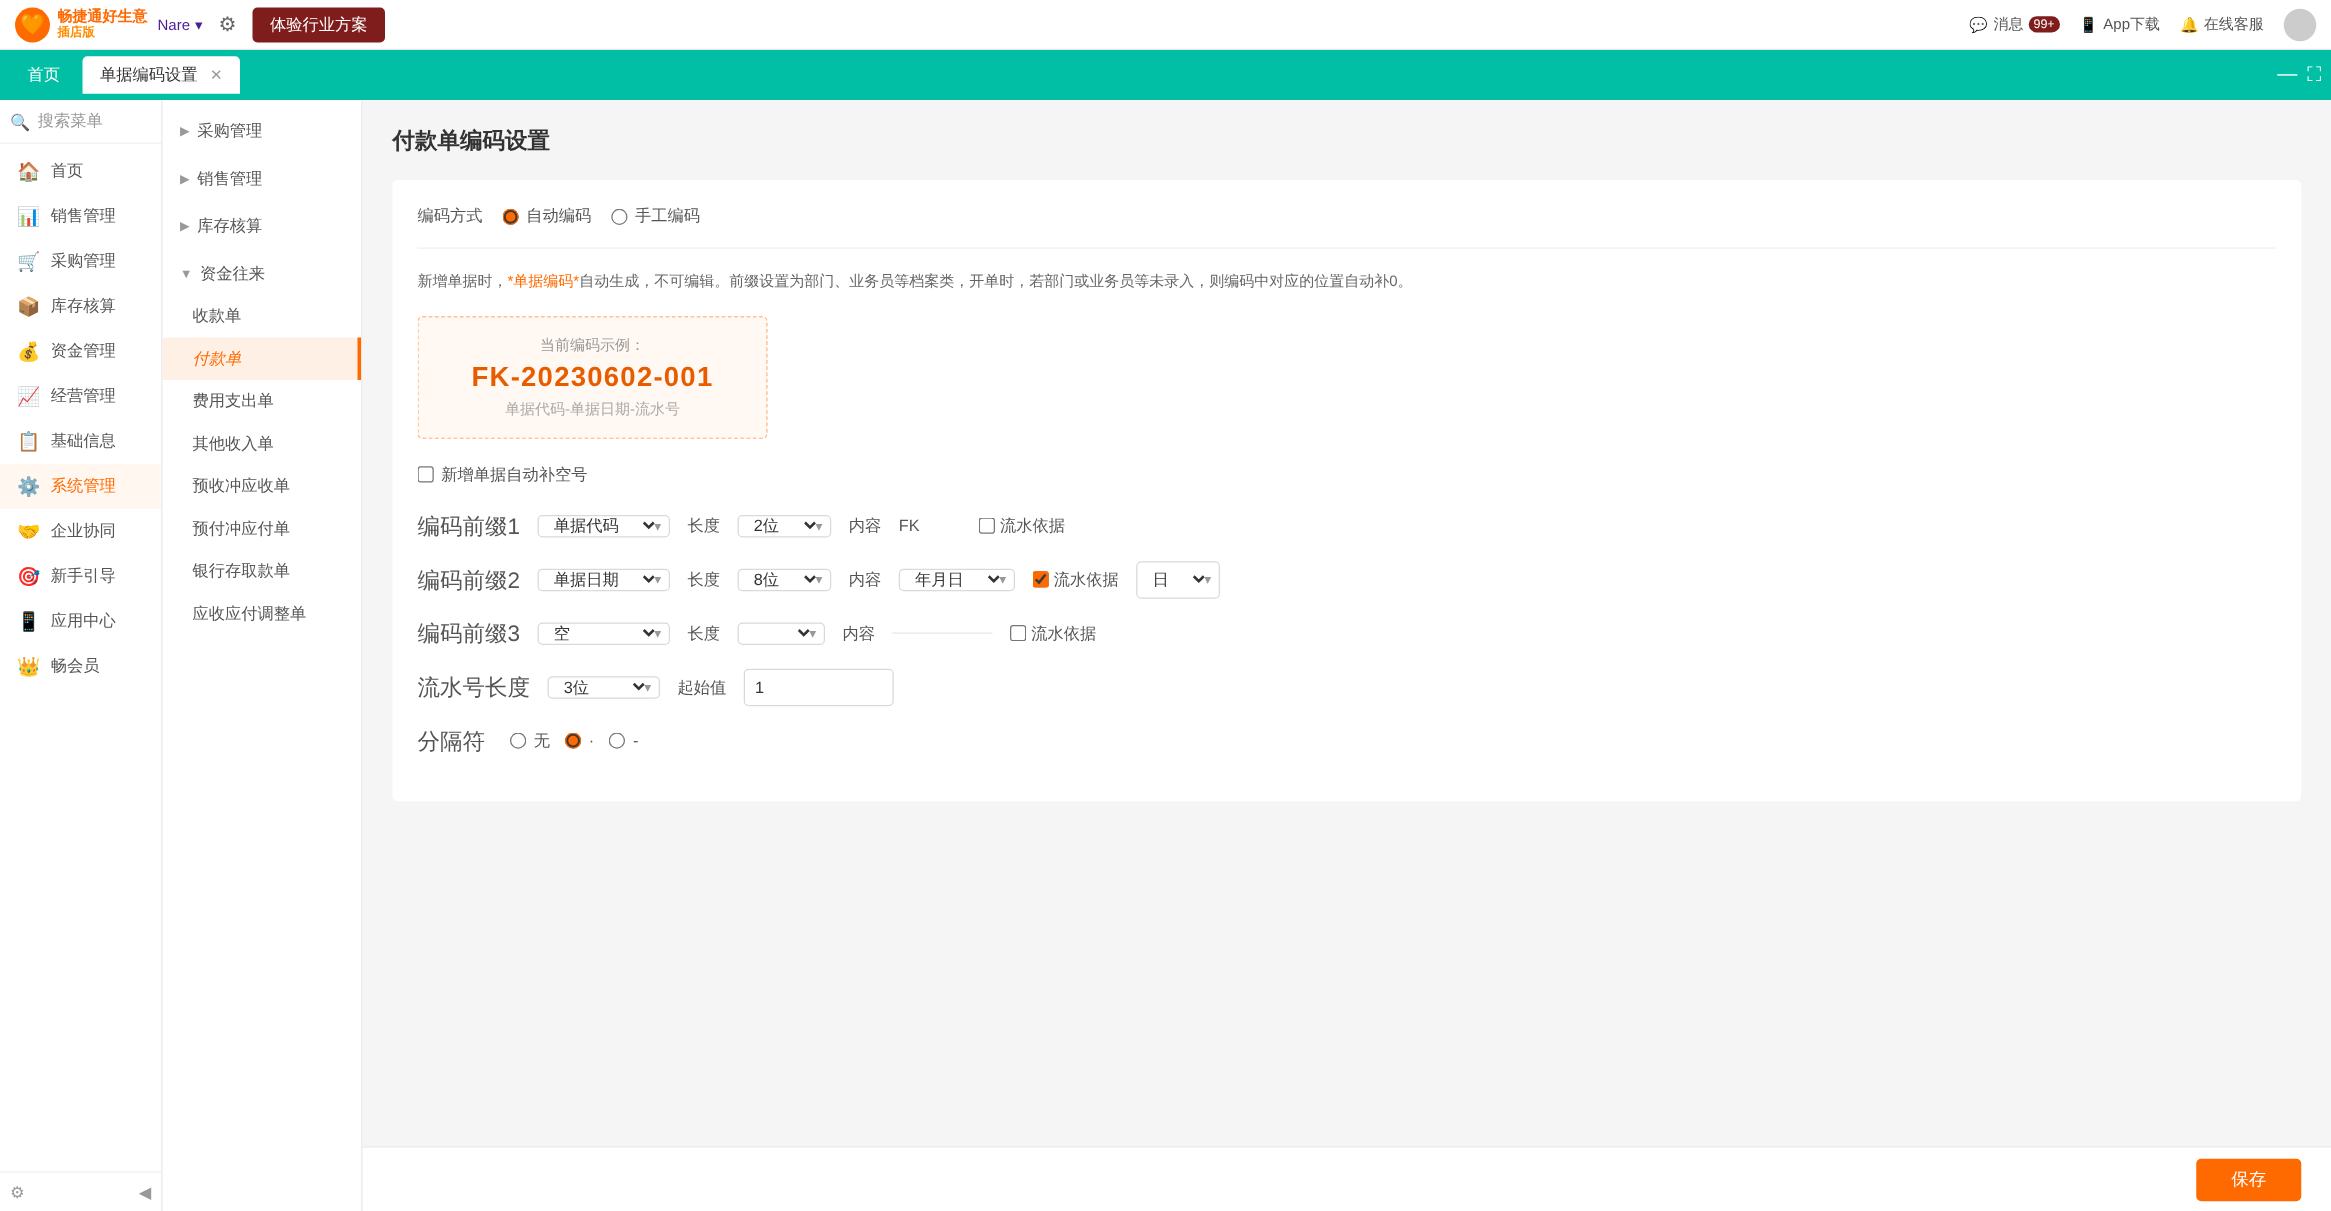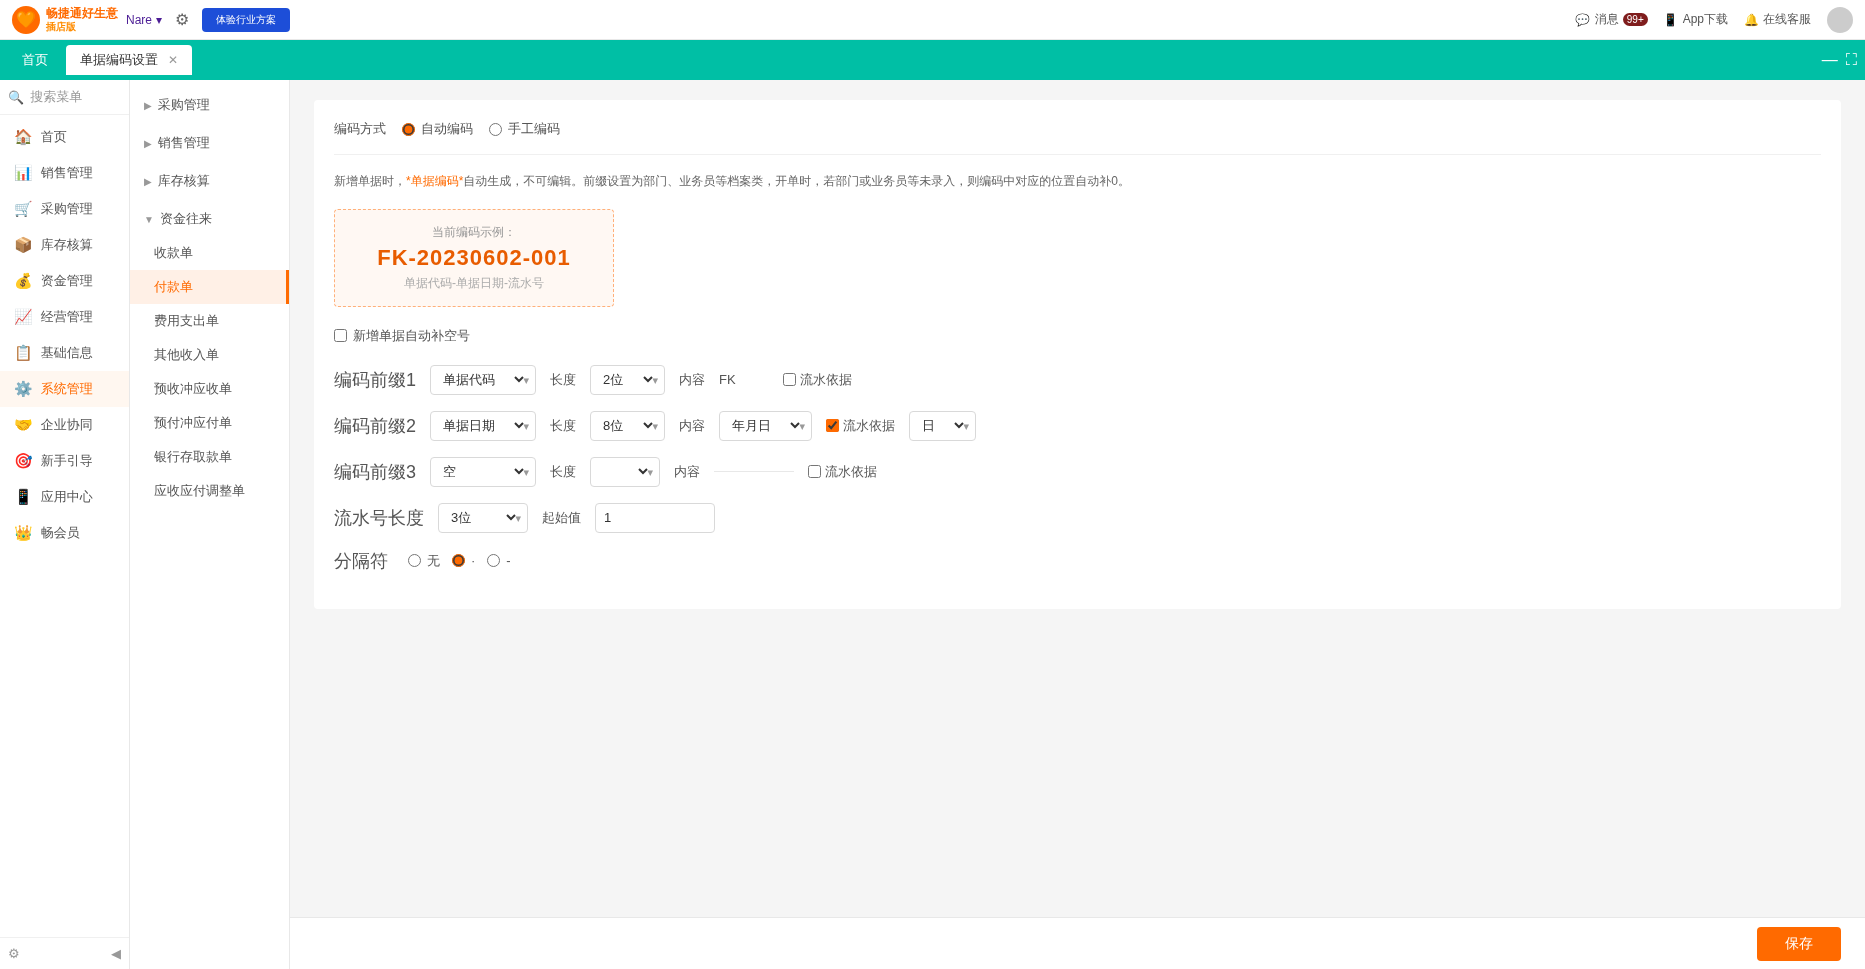--- a/index.html
+++ b/index.html
@@ -9,21 +9,21 @@
     .topbar { height: 40px; background: #fff; display: flex; align-items: center; justify-content: space-between; padding: 0 12px; border-bottom: 1px solid #e8e8e8; flex-shrink: 0; }
     .topbar-left { display: flex; align-items: center; gap: 8px; }
     .topbar-logo { display: flex; align-items: center; gap: 6px; color: #ff6a00; font-weight: bold; font-size: 13px; }
     .topbar-logo .logo-icon { width: 28px; height: 28px; background: #ff6a00; border-radius: 50%; display: flex; align-items: center; justify-content: center; color: #fff; font-size: 16px; }
     .topbar-logo-text { line-height: 1.2; }
     .topbar-logo-text .line1 { font-size: 12px; color: #ff6a00; }
     .topbar-logo-text .line2 { font-size: 10px; color: #ff8c00; }
     .topbar-controls { display: flex; align-items: center; gap: 8px; }
     .topbar-dropdown { display: flex; align-items: center; gap: 4px; cursor: pointer; color: #4c1d95; font-size: 12px; }
     .topbar-gear { width: 24px; height: 24px; display: flex; align-items: center; justify-content: center; cursor: pointer; color: #666; font-size: 16px; }
-    .btn-experience { background: #1d4ed8; color: #fff; border: none; padding: 5px 14px; border-radius: 4px; cursor: pointer; font-size: 10px; }
+    .btn-experience { background: #7f1d1d; color: #fff; border: none; padding: 5px 14px; border-radius: 4px; cursor: pointer; font-size: 13px; }
     .topbar-right { display: flex; align-items: center; gap: 16px; font-size: 12px; color: #555; }
     .topbar-right-item { display: flex; align-items: center; gap: 4px; cursor: pointer; }
     .badge { background: #7f1d1d; color: #fff; border-radius: 8px; font-size: 10px; padding: 1px 4px; }
     .avatar { width: 26px; height: 26px; background: #ccc; border-radius: 50%; }
 
     
     .main-layout { display: flex; flex: 1; overflow: hidden; }
 
     
     .sidebar { width: 130px; background: #fff; border-right: 1px solid #e8e8e8; display: flex; flex-direction: column; flex-shrink: 0; }
@@ -45,21 +45,21 @@
 
     
     .content-area { flex: 1; display: flex; overflow: hidden; }
 
     
     .sub-sidebar { width: 160px; background: #fff; border-right: 1px solid #e8e8e8; overflow-y: auto; padding: 8px 0; flex-shrink: 0; }
     .sub-sidebar-group { margin-bottom: 4px; }
     .sub-sidebar-group-header { display: flex; align-items: center; gap: 6px; padding: 8px 14px; cursor: pointer; color: #555; font-size: 13px; font-weight: 500; }
     .sub-sidebar-group-header .arrow { font-size: 10px; color: #999; }
     .sub-sidebar-item { padding: 8px 14px 8px 24px; cursor: pointer; color: #555; font-size: 13px; }
-    .sub-sidebar-item.active { background: #fff0e6; color: #ff6a00; font-weight: 500; border-right: 3px solid #ff6a00; }
+    .sub-sidebar-item.active { background: #fff0e6; color: #ff6a00; font-weight: 500; border-right: 3px solid #ff6a00; font-style: italic; }
 
     
     .main-content { flex: 1; overflow-y: auto; padding: 20px 24px; background: #f5f5f5; }
     .page-title { font-size: 18px; font-weight: 600; color: #333; margin-bottom: 20px; }
 
     
     .card { background: #fff; border-radius: 4px; padding: 20px; margin-bottom: 16px; }
 
     
     .encode-method-row { display: flex; align-items: center; gap: 16px; padding-bottom: 16px; border-bottom: 1px solid #f0f0f0; margin-bottom: 16px; }
@@ -95,21 +95,21 @@
 
     
     .separator-row { display: flex; align-items: center; gap: 14px; margin-bottom: 16px; }
     .separator-options { display: flex; align-items: center; gap: 12px; }
 
     
     .bottom-bar { height: 52px; background: #fff; border-top: 1px solid #e8e8e8; display: flex; align-items: center; justify-content: flex-end; padding: 0 24px; flex-shrink: 0; }
     .btn-save { background: #ff6a00; color: #fff; border: none; padding: 8px 28px; border-radius: 4px; cursor: pointer; font-size: 14px; }
 
     select { outline: none; border: none; background: transparent; font-size: 13px; color: #333; cursor: pointer; }
-    .select-wrapper { position: relative; height: 30px; border: 1px solid #d9d9d9; border-radius: 4px; padding: 0 8px; background: #fff; display: flex; align-items: center; min-width: 90px; }
+    .select-wrapper { position: relative; height: 18px; border: 1px solid #d9d9d9; border-radius: 4px; padding: 0 8px; background: #fff; display: flex; align-items: center; min-width: 90px; }
     .select-wrapper select { width: 100%; padding-right: 16px; }
     .select-wrapper::after { content: '▾'; position: absolute; right: 6px; top: 50%; transform: translateY(-50%); font-size: 11px; color: #999; pointer-events: none; }
     .day-select-wrapper { position: relative; height: 30px; border: 1px solid #d9d9d9; border-radius: 4px; padding: 0 8px; background: #fff; display: flex; align-items: center; min-width: 60px; }
     .day-select-wrapper select { width: 100%; padding-right: 16px; }
     .day-select-wrapper::after { content: '▾'; position: absolute; right: 6px; top: 50%; transform: translateY(-50%); font-size: 11px; color: #999; pointer-events: none; }
   </style>
 </head>
 <body>
 
 <div class="topbar">
@@ -258,20 +258,21 @@
         <div class="sub-sidebar-item">其他收入单</div>
         <div class="sub-sidebar-item">预收冲应收单</div>
         <div class="sub-sidebar-item">预付冲应付单</div>
         <div class="sub-sidebar-item">银行存取款单</div>
         <div class="sub-sidebar-item">应收应付调整单</div>
       </div>
     </div>
 
     <div style="flex:1; display:flex; flex-direction:column; overflow:hidden;">
       <div class="main-content">
+        <div class="page-title">付款单编码设置</div>
 
         <div class="card">
           
           <div class="encode-method-row">
             <span class="encode-method-label">编码方式</span>
             <div class="radio-group">
               <label class="radio-item">
                 <input type="radio" name="encodeMethod" checked="" style="">
                 <span>自动编码</span>
               </label>

